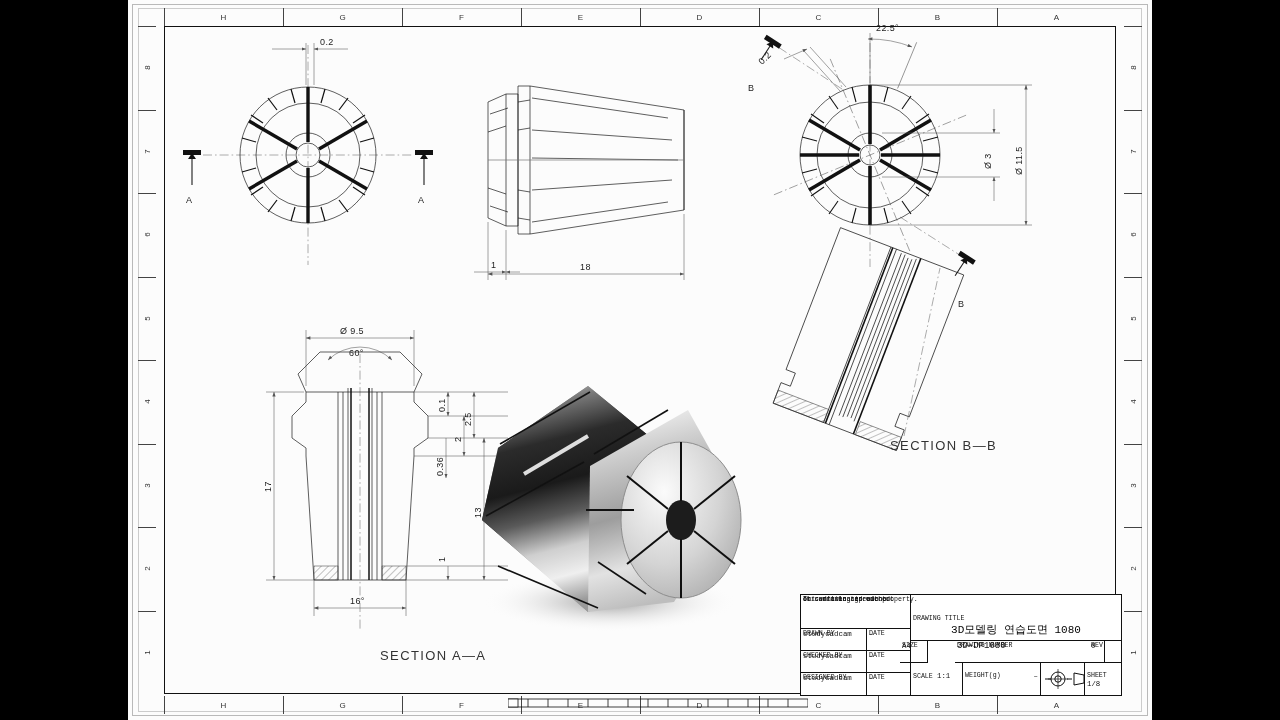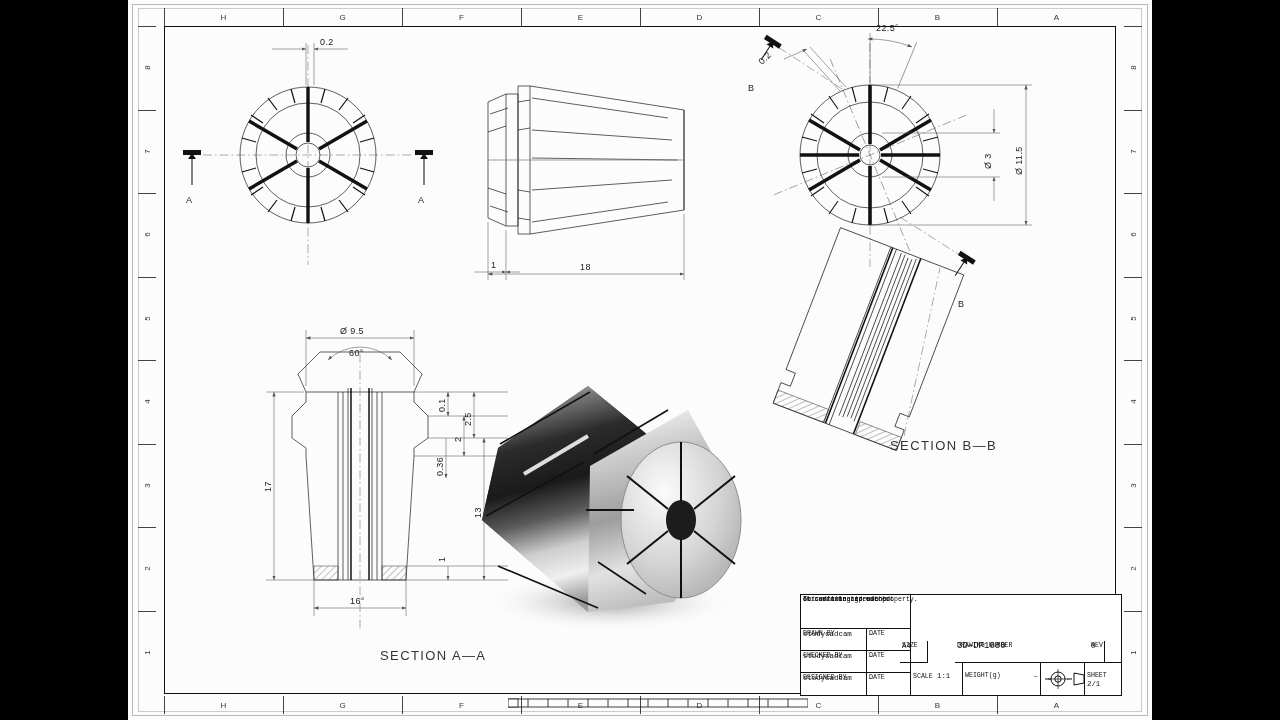--- a/index.html
+++ b/index.html
@@ -505,20 +505,24 @@
       </g>
       <path d="M86,104 L150,66" stroke="#fff" stroke-width="4" opacity=".85" fill="none"></path>
     </svg>
 
     <div id="titleblock">
 
       <div class="cell lab" style="left:0;top:0;width:110px;height:34px;">
         <span id="notice-text"><div>This drawing is our property.</div><div>It can't be reproduced</div><div>or communicated without</div><div>our written agreement.</div></span>
       </div>
 
+      <div class="cell nb" style="left:110px;top:0;width:210px;height:46px;border-right:none;">
+        <div class="lab" style="position:absolute;left:2px;top:20px;">DRAWING TITLE</div>
+        <div class="tbbig ctr" style="position:absolute;left:0;top:30px;width:210px;">3D모델링 연습도면 1080</div>
+      </div>
 
       <div class="cell" style="left:0;top:34px;width:66px;height:22px;">
         <div class="lab">DRAWN BY</div>
         <div class="val">studycadcam</div>
       </div>
       <div class="cell" style="left:66px;top:34px;width:44px;height:22px;">
         <div class="lab">DATE</div>
         <div class="val ctr">–</div>
       </div>
 
@@ -567,21 +571,21 @@
           <circle cx="15" cy="15" r="7" fill="none" stroke="#111" stroke-width="1"></circle>
           <circle cx="15" cy="15" r="3.2" fill="none" stroke="#111" stroke-width="1"></circle>
           <line x1="15" y1="5" x2="15" y2="25" stroke="#111" stroke-width=".7"></line>
           <line x1="5" y1="15" x2="25" y2="15" stroke="#111" stroke-width=".7"></line>
           <line x1="24" y1="15" x2="29" y2="15" stroke="#111" stroke-width="1"></line>
           <path d="M31,9 L41,11 L41,19 L31,21 Z" fill="none" stroke="#111" stroke-width="1"></path>
         </svg>
       </div>
       <div class="cell nb nbb" style="left:284px;top:68px;width:36px;height:32px;border-right:none;border-bottom:none;padding-top:9px;">
         <span class="lab">SHEET</span>
-        <span class="val">2/1</span>
+        <span class="val">1/8</span>
       </div>
     </div>
 
     <svg style="position:absolute;left:380px;top:697px;width:300px;height:14px;" viewBox="0 0 300 14">
       <rect x="0" y="2" width="300" height="8" fill="none" stroke="#111" stroke-width=".8"></rect>
       <g stroke="#111" stroke-width=".8">
         <line x1="20" y1="2" x2="20" y2="10"></line>
           <line x1="40" y1="2" x2="40" y2="10"></line>
         <line x1="60" y1="2" x2="60" y2="10"></line>
           <line x1="80" y1="2" x2="80" y2="10"></line>

